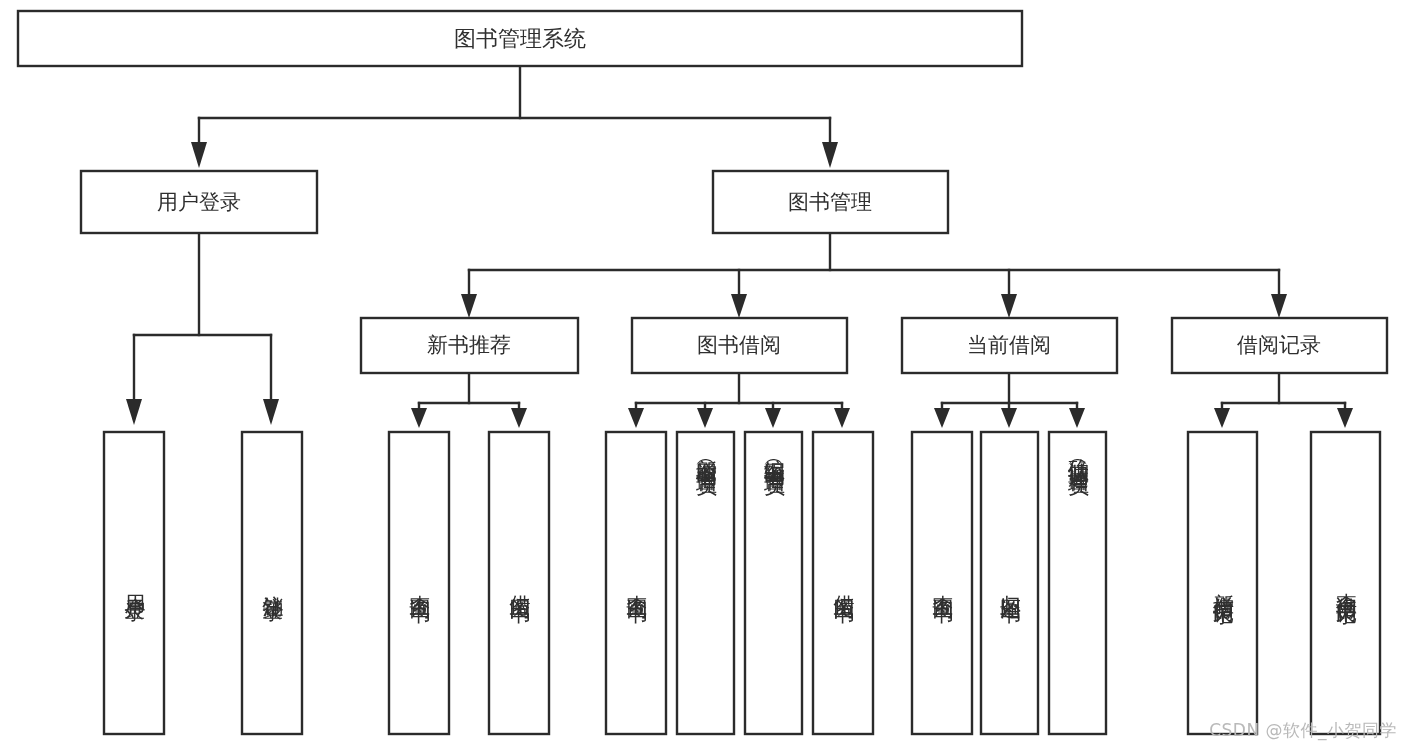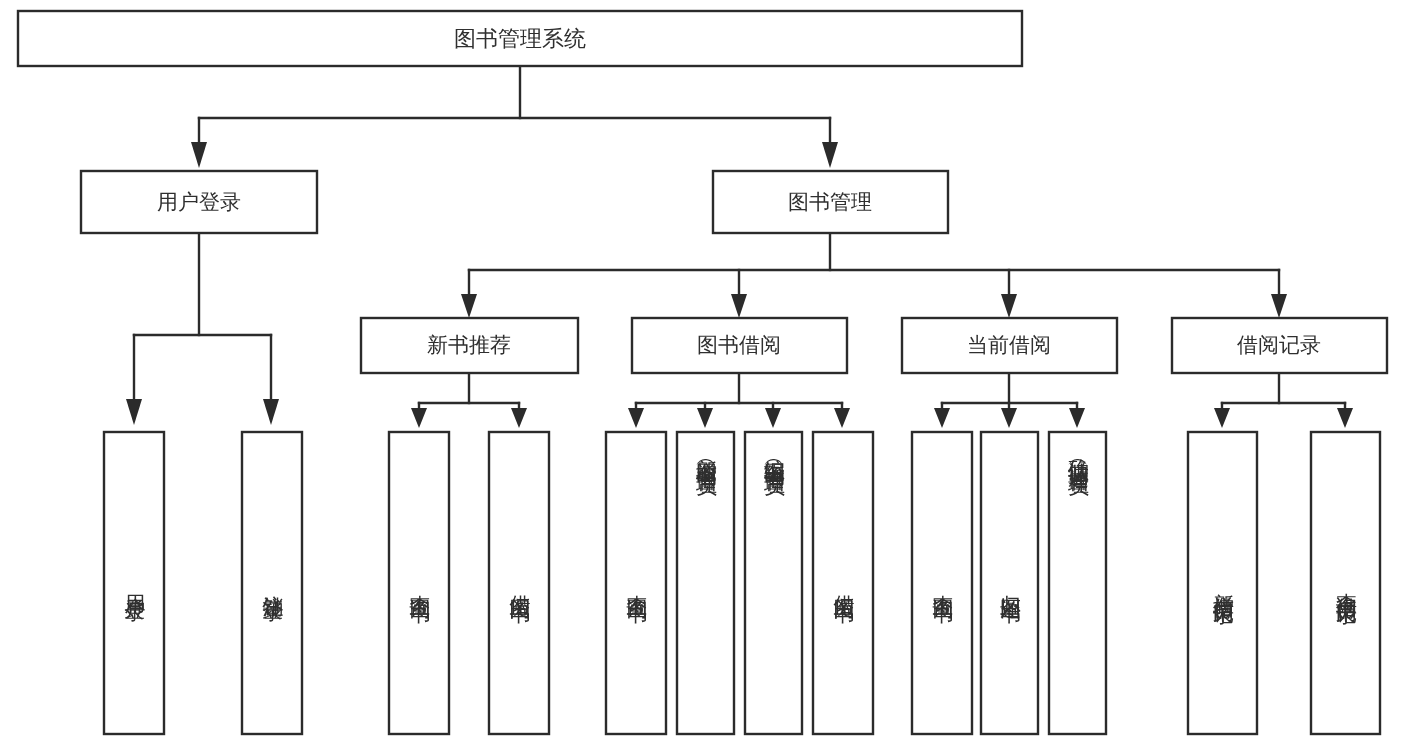--- a/index.html
+++ b/index.html
@@ -271,14 +271,15 @@
   <div class="leaf-label-wrap" style="left:1049px; top:432px; width:57px; height:302px; align-items:flex-start;">
     <span class="leaf-label" style="margin-top:10px;">确认归还（管理员）</span>
   </div>
   <div class="leaf-label-wrap" style="left:1188px; top:432px; width:69px; height:302px;">
     <span class="leaf-label">新增借阅记录</span>
   </div>
   <div class="leaf-label-wrap" style="left:1311px; top:432px; width:69px; height:302px;">
     <span class="leaf-label">查询借阅记录</span>
   </div>
 
+  <div class="watermark">CSDN @软件_小贺同学</div>
 
 </div>
 
 </body></html>

